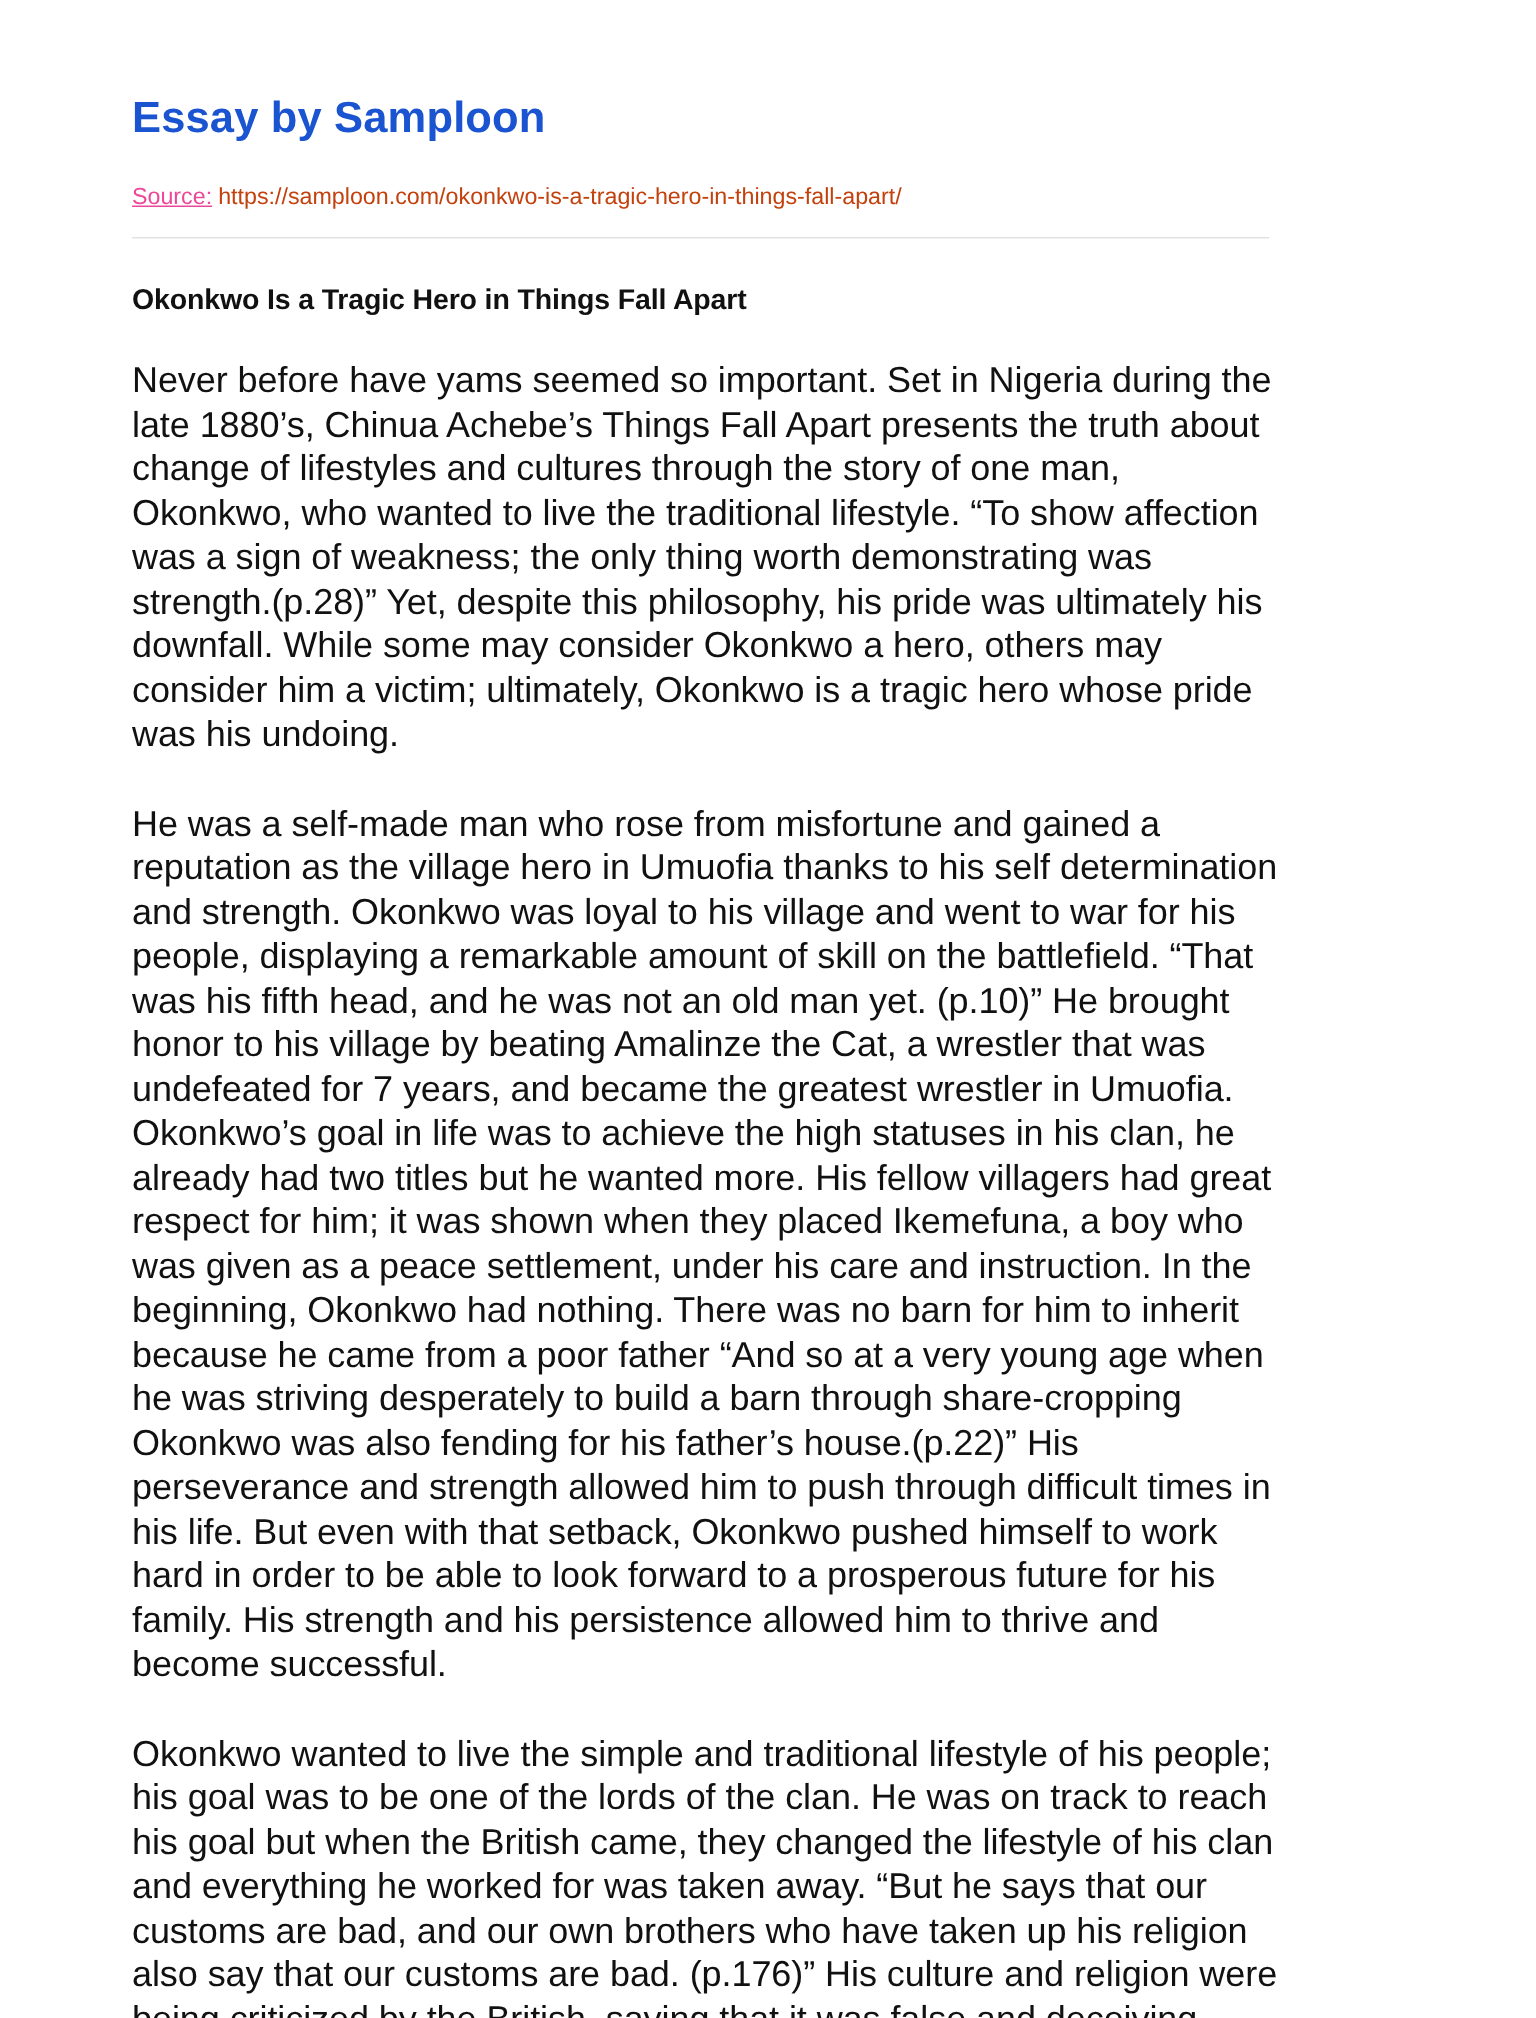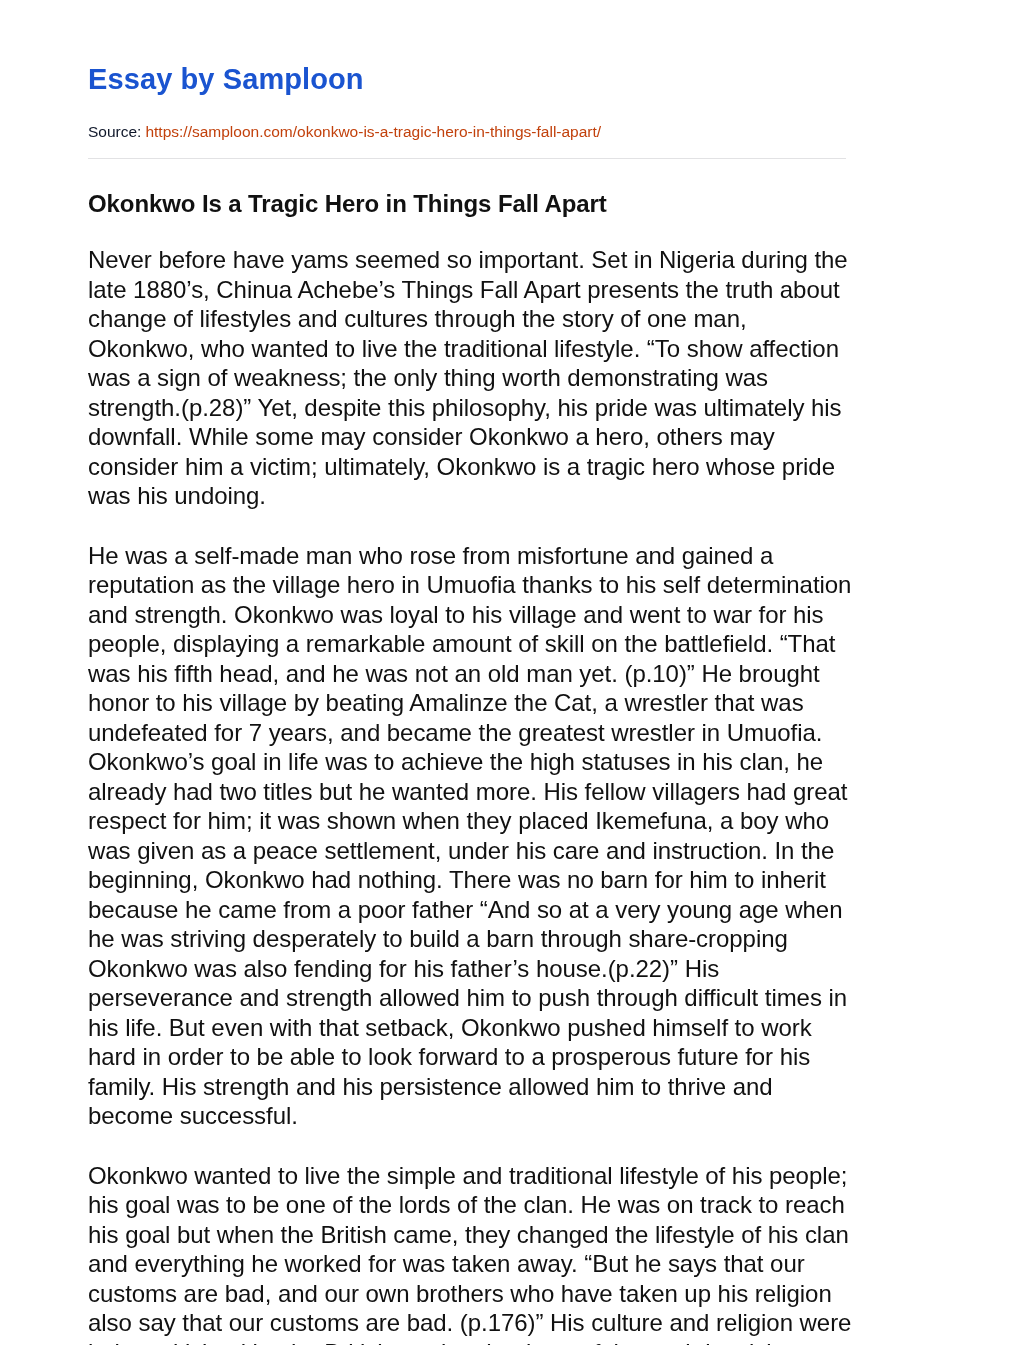--- a/index.html
+++ b/index.html
@@ -34,35 +34,36 @@
     line-height: 1.2;
     margin: 0;
   }
   .source-row {
     padding: 24px 88px 0 88px;
     font-size: 15.5px;
     line-height: 1.4;
     white-space: nowrap;
   }
   .source-label {
-    color: #0f172a;
+    color: #ec4899;
+    text-decoration: underline;
   }
   .source-link {
     color: #c2410c;
     text-decoration: none;
     margin-left: 4px;
   }
   .divider {
     margin: 16px 86px 0 88px;
     height: 1px;
     background: #e2e2e4;
   }
   .doc-title {
     margin: 30px 88px 0 88px;
-    font-size: 24px;
+    font-size: 19px;
     font-weight: bold;
     color: #111111;
     line-height: 1.25;
     letter-spacing: -0.1px;
   }
   .body-copy {
     margin: 26px 80px 0 88px;
   }
   .body-copy p {
     margin: 0 0 30px 0;

